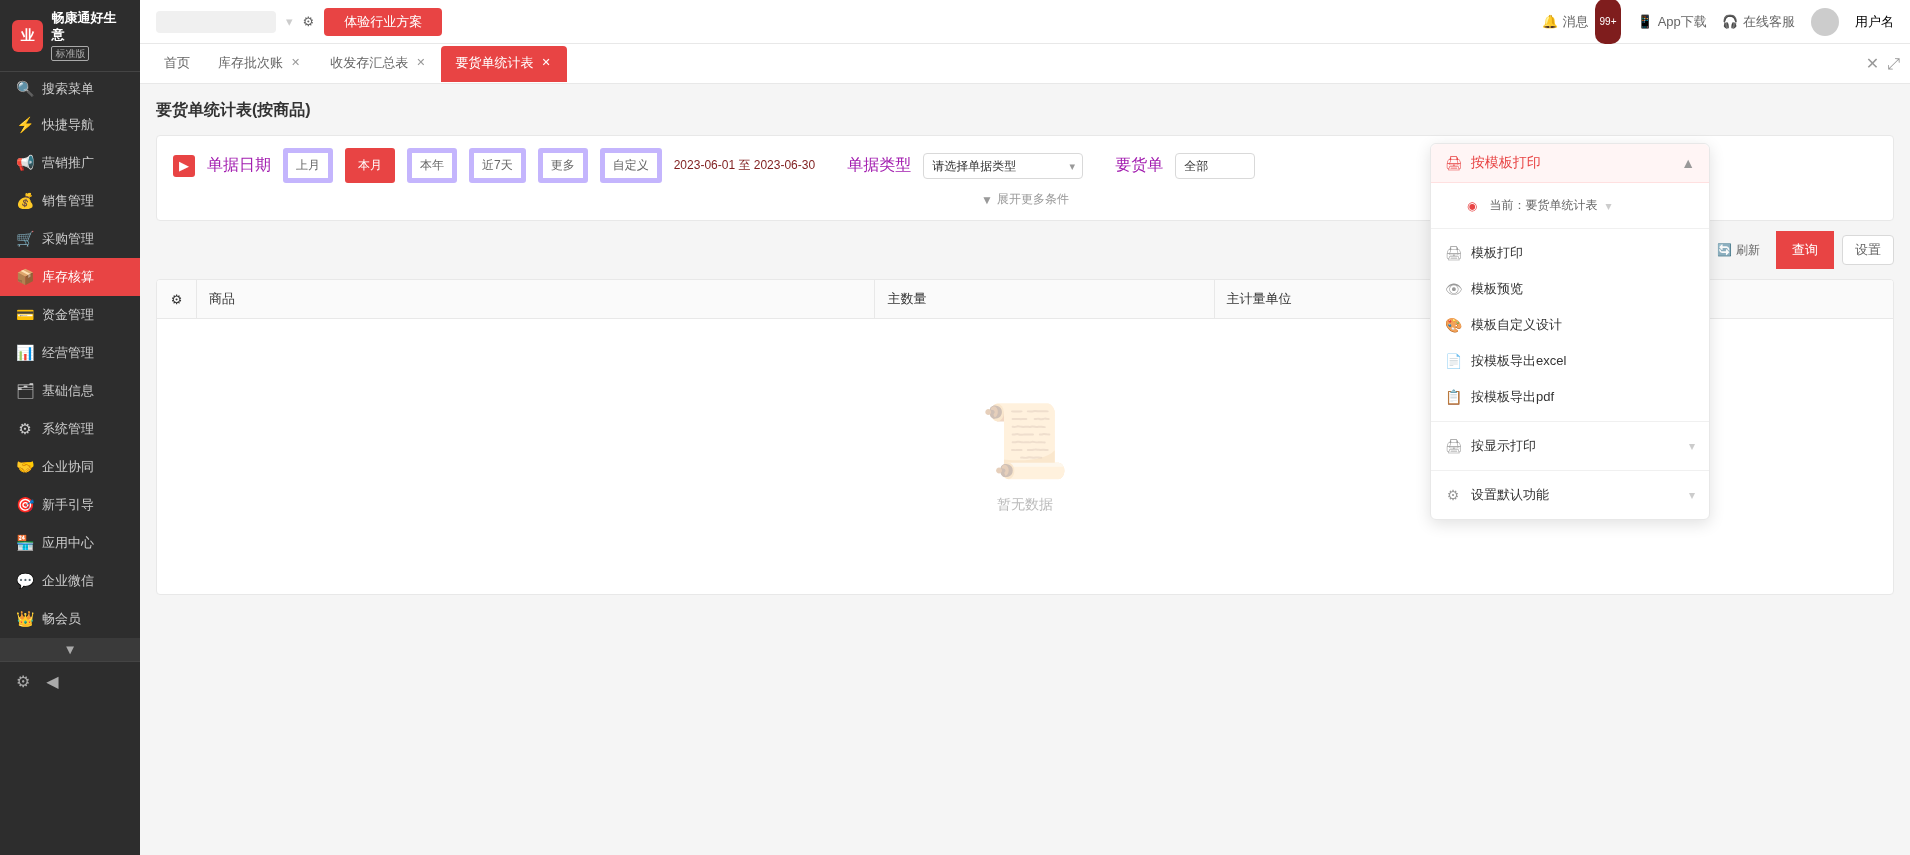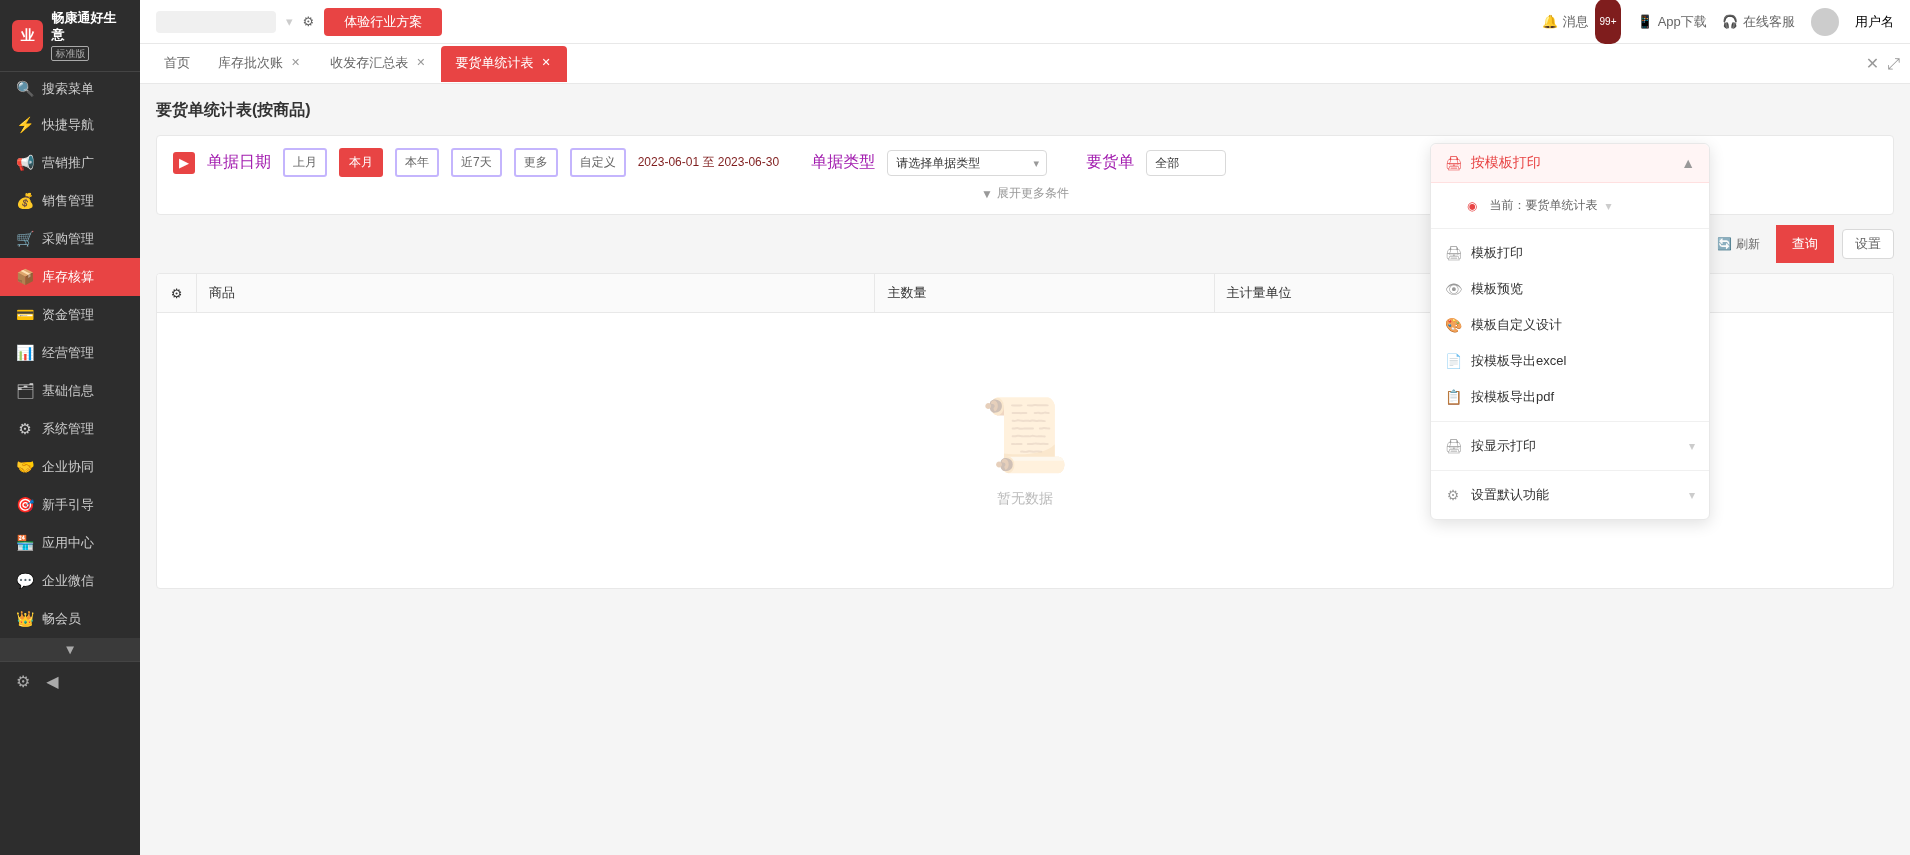--- a/index.html
+++ b/index.html
@@ -119,21 +119,21 @@
       background: #fff; border-radius: 4px; padding: 12px 16px;
       margin-bottom: 10px; border: 1px solid #e8e8e8;
     }
     .filter-row { display: flex; align-items: center; gap: 12px; margin-bottom: 8px; flex-wrap: wrap; }
     .filter-label { color: #a21caf; font-size: 16px; white-space: nowrap; }
     .expand-btn {
       background: none; border: none; color: #999; cursor: pointer; font-size: 12px;
       display: flex; align-items: center; gap: 4px; margin: 0 auto;
     }
     .date-toggle-btn {
-      background: none; border: 2px solid #c4b5fd; padding: 4px 8px;
+      background: none; border: 5px solid #c4b5fd; padding: 4px 8px;
       border-radius: 3px; cursor: pointer; font-size: 12px; color: #666;
     }
     .date-toggle-btn.active { background: #e84444; color: #fff; border-color: #e84444; }
     .date-range { font-size: 12px; color: #7f1d1d; }
     .select-input {
       border: 1px solid #d9d9d9; padding: 5px 24px 5px 8px;
       border-radius: 4px; font-size: 12px; color: #333; background: #fff;
       min-width: 160px; appearance: none; cursor: pointer; position: relative;
     }
     .select-wrapper { position: relative; display: inline-block; }
@@ -384,21 +384,21 @@
 
           <span class="date-range">2023-06-01 至 2023-06-30</span>
 
           <span class="filter-label" style="margin-left:20px">单据类型</span>
           <div class="select-wrapper">
             <select class="select-input">
               <option>请选择单据类型</option>
             </select>
           </div>
 
-          <span class="filter-label" style="margin-left:27px">要货单</span>
+          <span class="filter-label" style="margin-left:20px">要货单</span>
           <div style="position:relative;display:inline-block">
             <select class="select-input" style="min-width:80px">
               <option>全部</option>
             </select>
           </div>
         </div>
 
         <div style="display:flex;justify-content:center;margin-top:4px">
           <button class="expand-btn">
             <span>▼</span>

